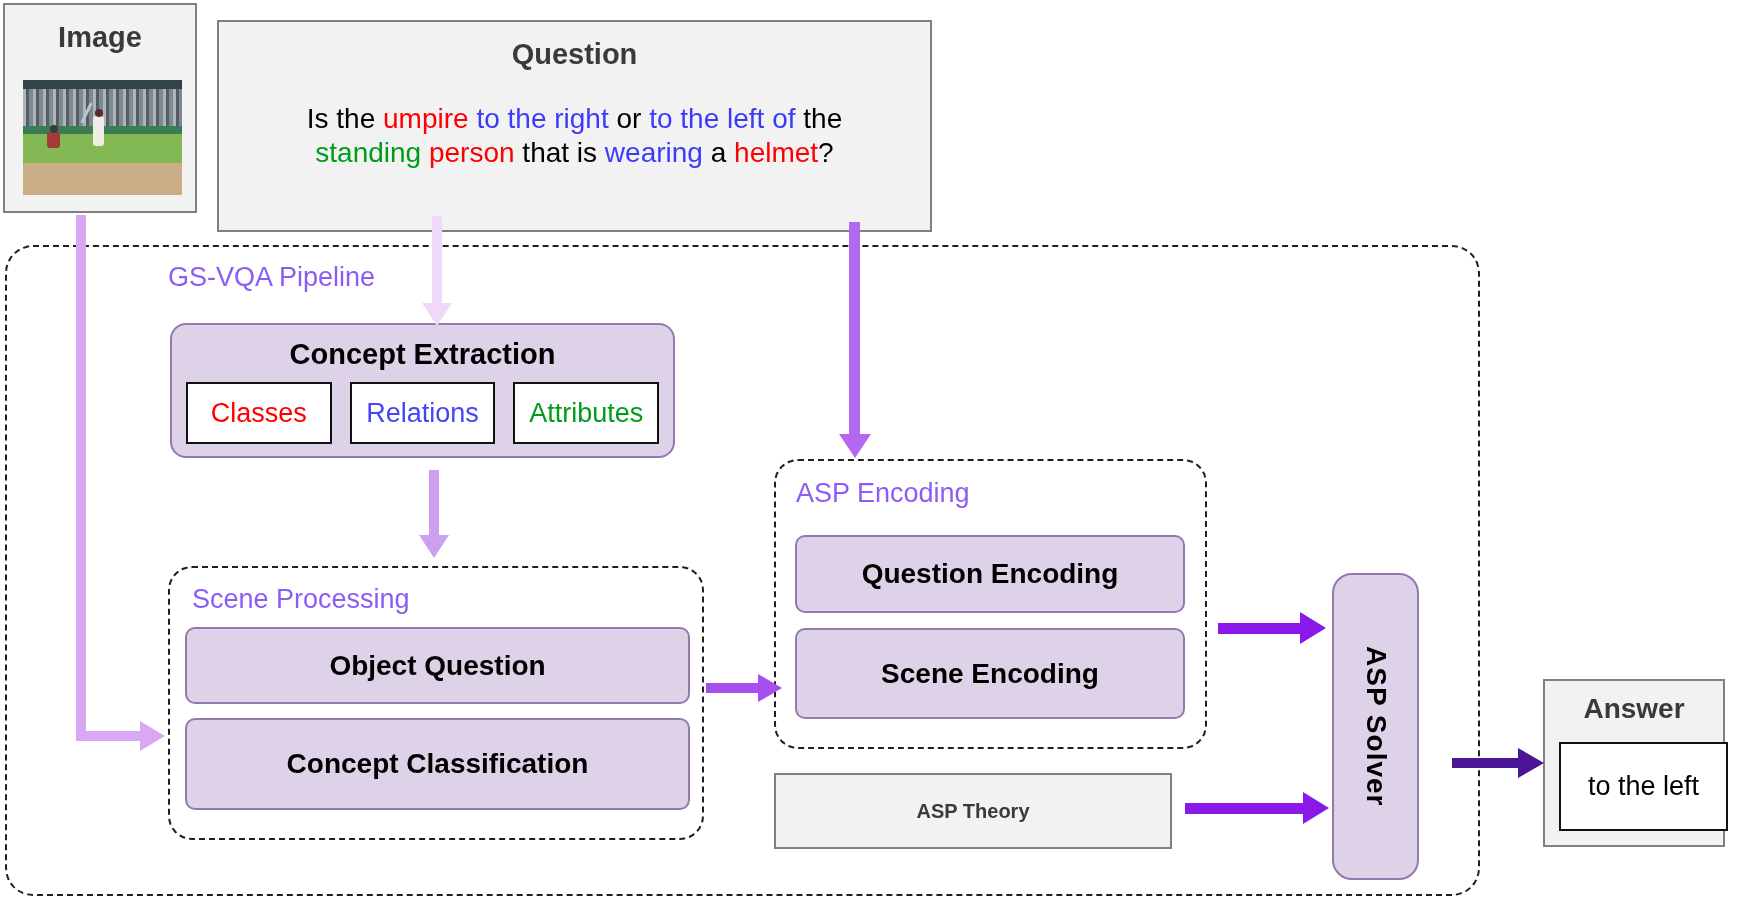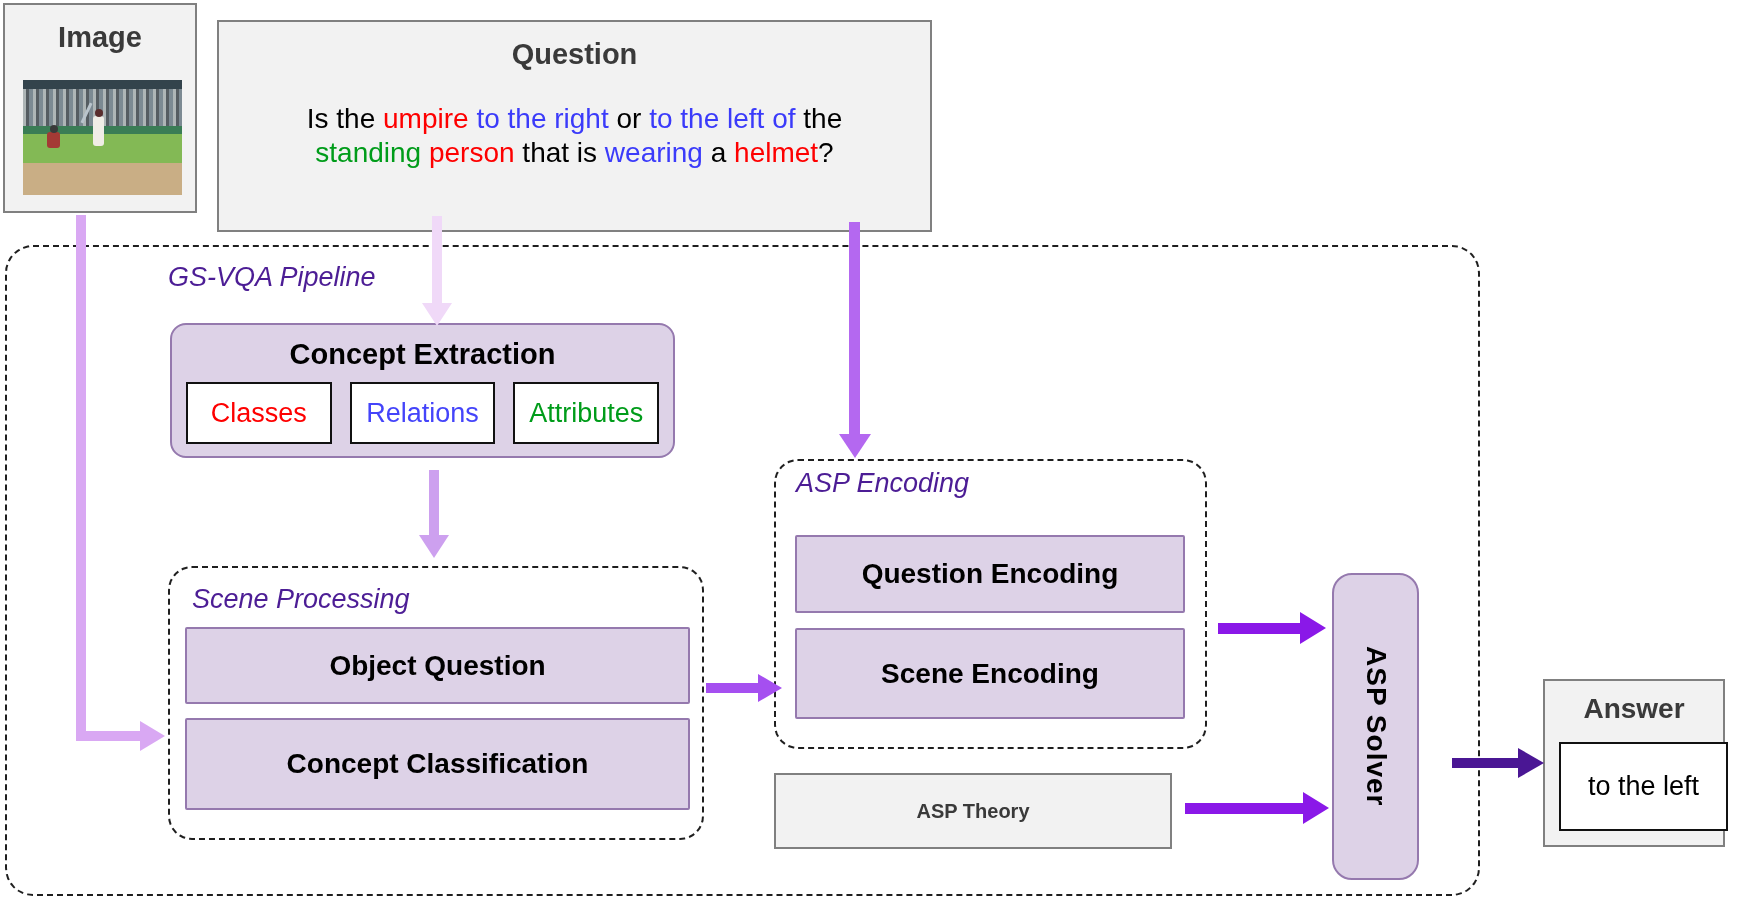--- a/index.html
+++ b/index.html
@@ -12,25 +12,25 @@
     position:absolute;background:var(--panel-fill,#f2f2f2);
     border:2px solid var(--panel-border,#808080);box-sizing:border-box;
   }
   .panel-title{
     text-align:center;font-weight:bold;font-size:29px;color:#3a3a3a;padding-top:16px;
   }
   .dashed-box{
     position:absolute;border:2.5px dashed #1f1f1f;box-sizing:border-box;background:transparent;
   }
   .italic-label{
-    position:absolute;font-style:italic;font-size:27px;color:#4c1d95;white-space:nowrap;
+    position:absolute;font-size:27px;color:#8b5cf6;white-space:nowrap;
   }
   .pbox{
     position:absolute;background:var(--purple-fill,#ddd2e7);
-    border:2px solid var(--purple-border,#9579ae);border-radius:2px;box-sizing:border-box;
+    border:2px solid var(--purple-border,#9579ae);border-radius:10px;box-sizing:border-box;
     display:flex;align-items:center;justify-content:center;
     font-weight:bold;font-size:28px;color:#000;
   }
   .pbox-outer{
     position:absolute;background:var(--purple-fill,#ddd2e7);
     border:2px solid var(--purple-border,#9579ae);border-radius:16px;box-sizing:border-box;
   }
   .pbox-title{text-align:center;font-weight:bold;font-size:29px;color:#000;padding-top:13px;}
   .concept-row{
     display:flex;justify-content:center;gap:18px;margin-top:11px;padding:0 14px;
@@ -111,21 +111,21 @@
         <div class="concept-item" style="color: rgb(0, 156, 26);">Attributes</div>
       </div>
   </div>
 
   <div class="dashed-box" style="left:168px;top:566px;width:536px;height:274px;border-radius:24px;"></div>
   <div class="italic-label" style="left:192px;top:584px;">Scene Processing</div>
   <div class="pbox" style="left:185px;top:627px;width:505px;height:77px;">Object Question</div>
   <div class="pbox" style="left:185px;top:718px;width:505px;height:92px;">Concept Classification</div>
 
   <div class="dashed-box" style="left:774px;top:459px;width:433px;height:290px;border-radius:24px;"></div>
-  <div class="italic-label" style="left:796px;top:468px;">ASP Encoding</div>
+  <div class="italic-label" style="left:796px;top:478px;">ASP Encoding</div>
   <div class="pbox" style="left:795px;top:535px;width:390px;height:78px;">Question Encoding</div>
   <div class="pbox" style="left:795px;top:628px;width:390px;height:91px;">Scene Encoding</div>
 
   <div class="gray-box" style="left:774px;top:773px;width:398px;height:76px;">ASP Theory</div>
 
   <div class="pbox solver" style="left:1332px;top:573px;width:87px;height:307px;">ASP Solver</div>
 
   <div class="panel" style="left:1543px;top:679px;width:182px;height:168px;">
     <div class="panel-title" style="padding-top:12px;font-size:28px;">Answer</div>
     <div class="answer-value">to the left</div>

